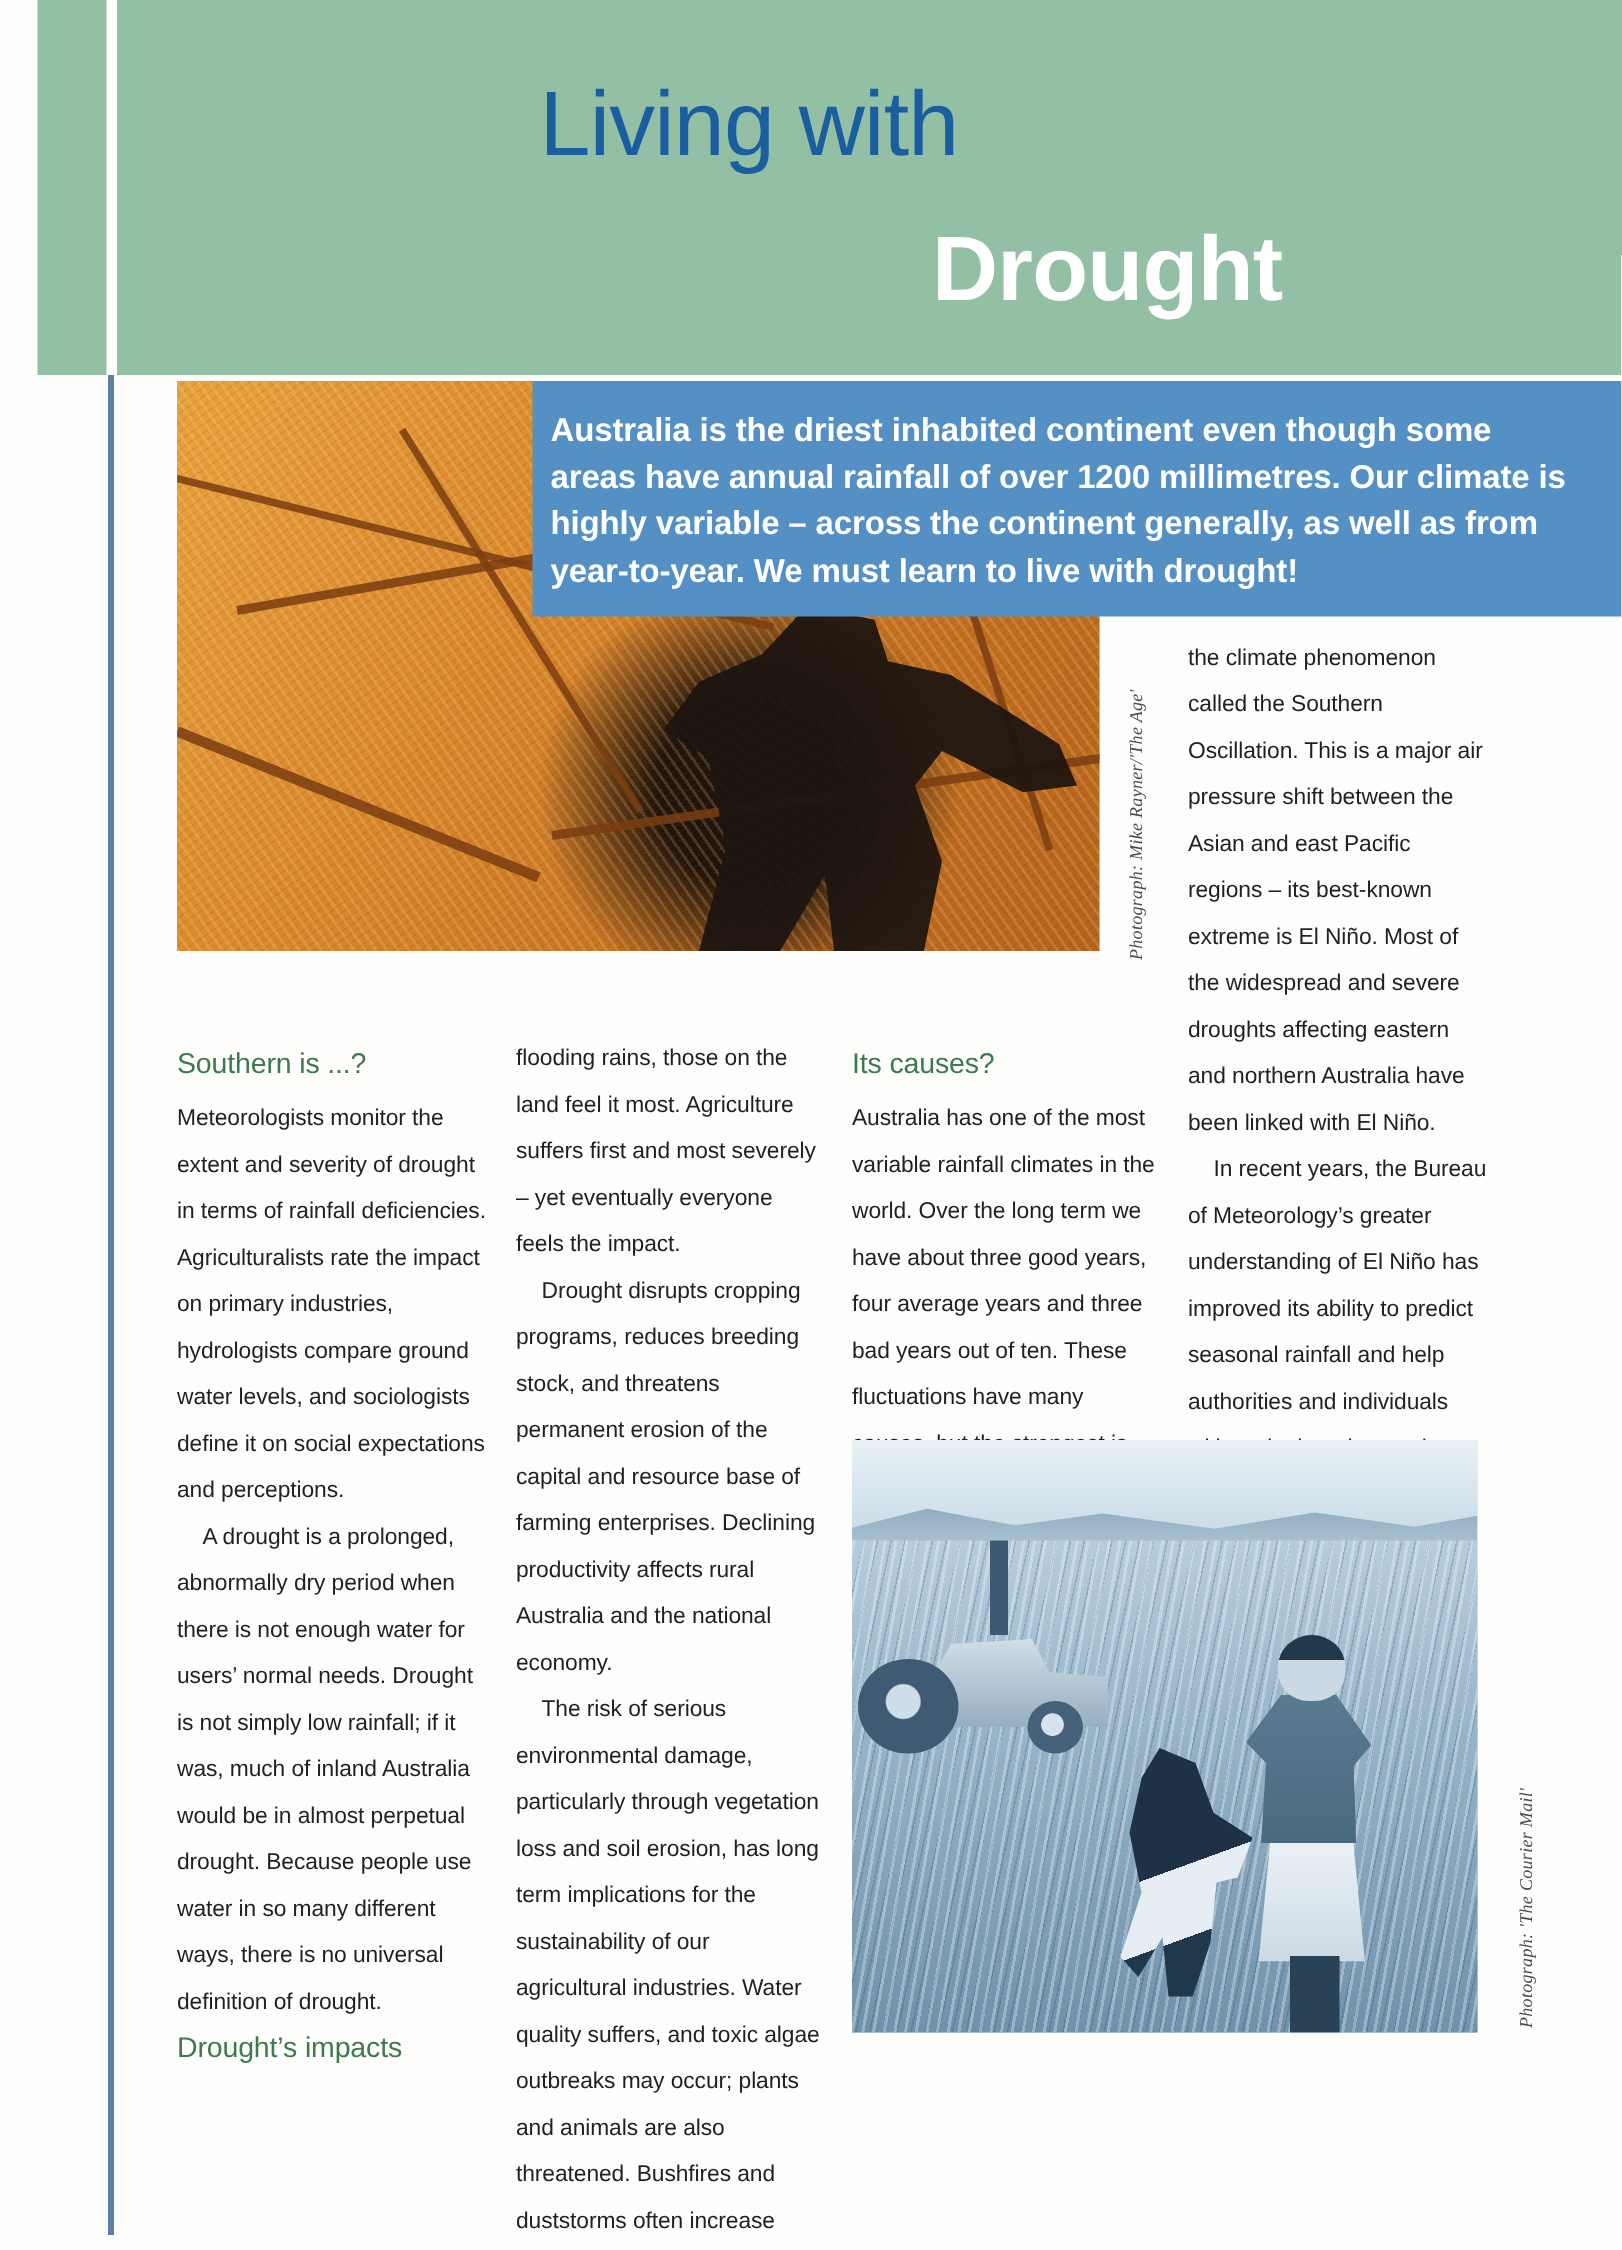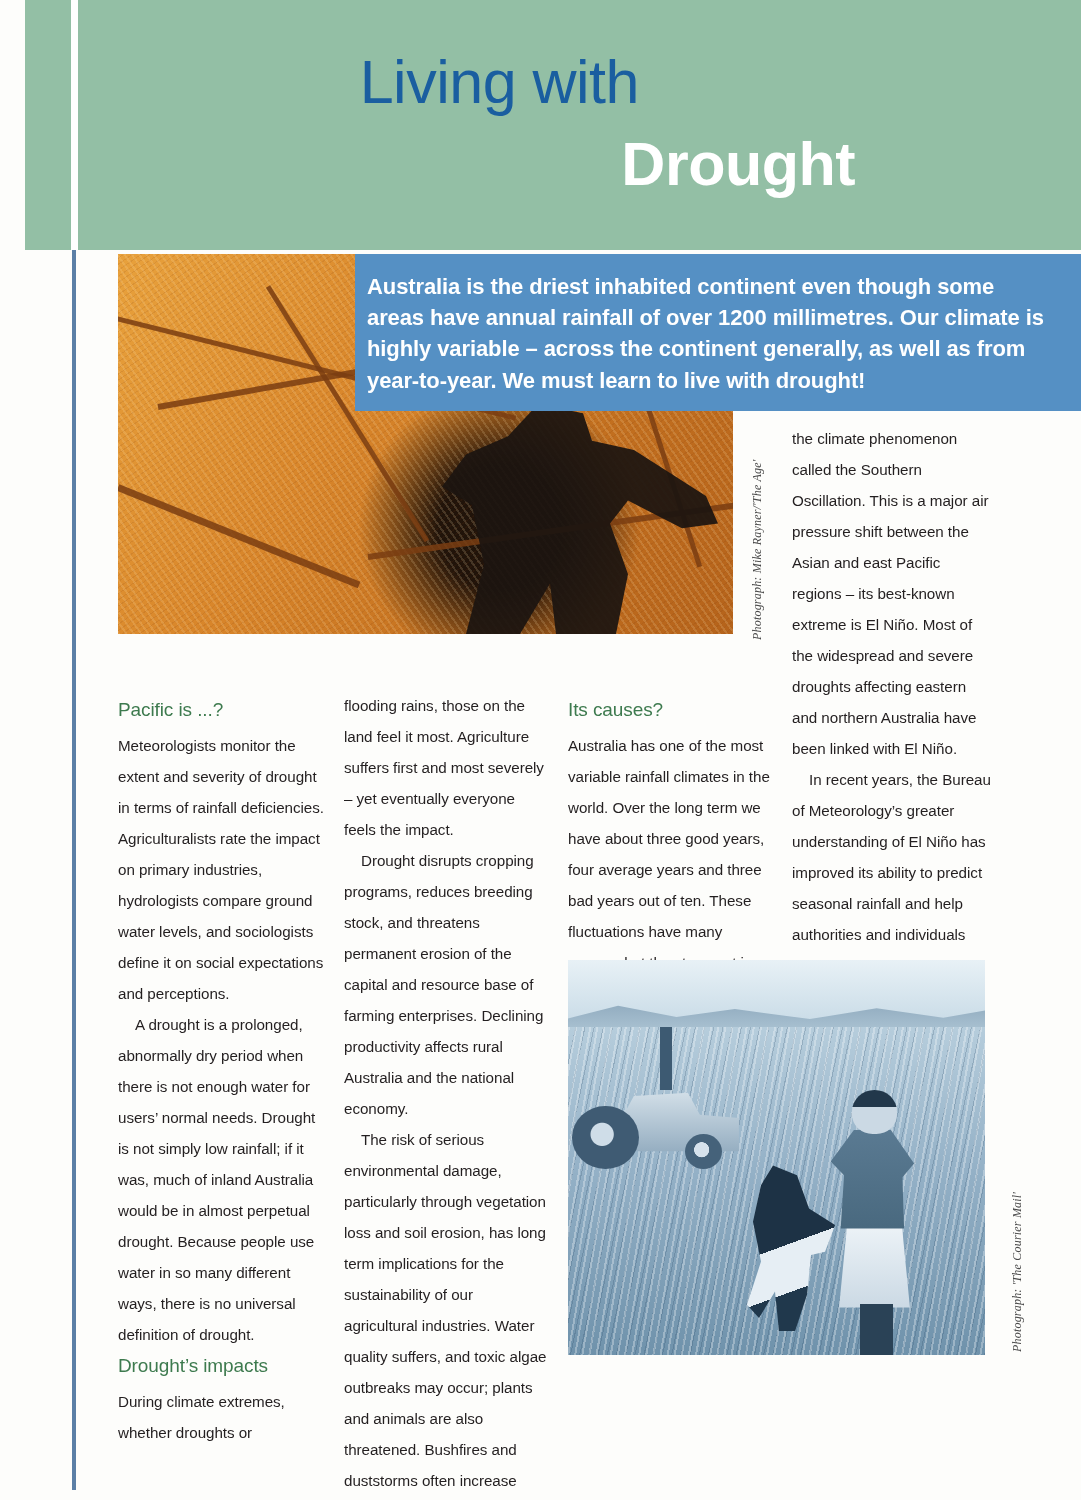--- a/index.html
+++ b/index.html
@@ -64,21 +64,21 @@
     letter-spacing: -0.5px;
     display: block;
     padding-right: 236px;
   }
   .title-line2 {
     font-size: 61px;
     font-weight: bold;
     color: #ffffff;
     letter-spacing: -0.5px;
     display: block;
-    margin-top: 21px;
+    margin-top: 36px;
     padding-right: 20px;
   }
 
   
   .intro-box {
     position: absolute;
     left: 355px;
     top: 254px;
     width: 726px;
     height: 157px;
@@ -268,25 +268,24 @@
     <div class="crack" style="left:520px; top:120px; width:200px; height:5px; transform:rotate(72deg);"></div>
     <div class="shadowman"></div>
   </div>
   <div class="credit" id="credit-age">Photograph: Mike Rayner/'The Age'</div>
 
   <div class="intro-box">
     <p>Australia is the driest inhabited continent even though some areas have annual rainfall of over 1200 millimetres. Our climate is highly variable – across the continent generally, as well as from year-to-year. We must learn to live with drought!</p>
   </div>
 
   <div class="col" id="col1">
-    <h2>Pacific is ...?</h2>
+    <h2>Southern is ...?</h2>
     <p>Meteorologists monitor the extent and severity of drought in terms of rainfall deficiencies. Agriculturalists rate the impact on primary industries, hydrologists compare ground water levels, and sociologists define it on social expectations and perceptions.</p>
     <p>A drought is a prolonged, abnormally dry period when there is not enough water for users’ normal needs. Drought is not simply low rainfall; if it was, much of inland Australia would be in almost perpetual drought. Because people use water in so many different ways, there is no universal definition of drought.</p>
     <h2 class="spaced">Drought’s impacts</h2>
-    <p>During climate extremes, whether droughts or</p>
   </div>
 
   <div class="col" id="col3">
     <h2>Its causes?</h2>
     <p>Australia has one of the most variable rainfall climates in the world. Over the long term we have about three good years, four average years and three bad years out of ten. These fluctuations have many causes, but the strongest is</p>
   </div>
 
   <div class="col" id="col2">
     <p>flooding rains, those on the land feel it most. Agriculture suffers first and most severely – yet eventually everyone feels the impact.</p>
     <p>Drought disrupts cropping programs, reduces breeding stock, and threatens permanent erosion of the capital and resource base of farming enterprises. Declining productivity affects rural Australia and the national economy.</p>

